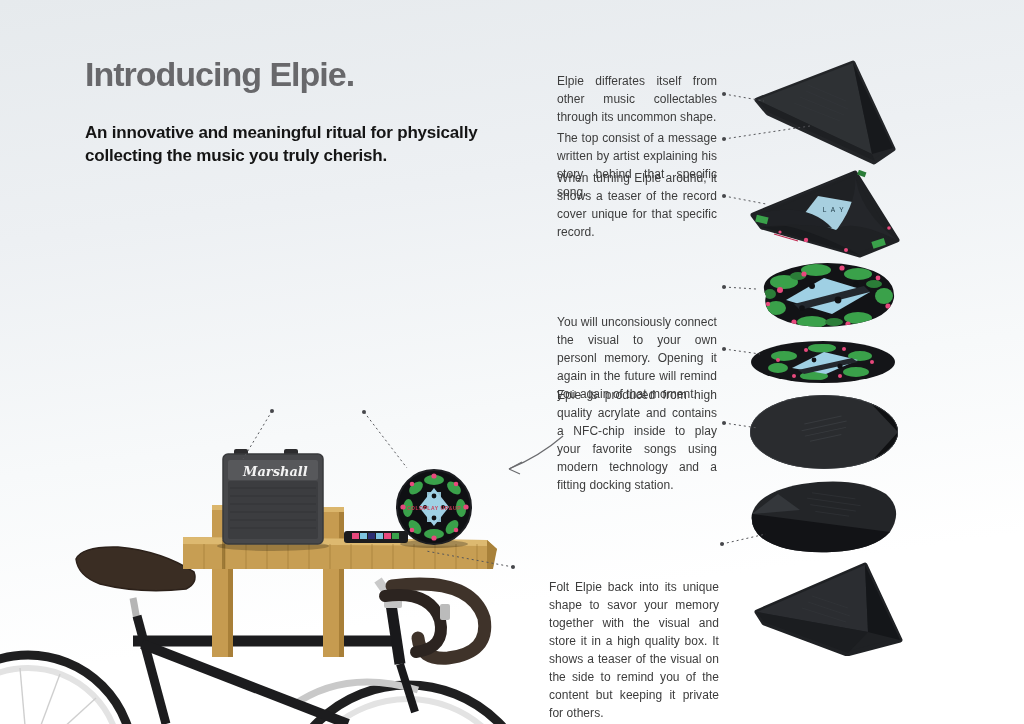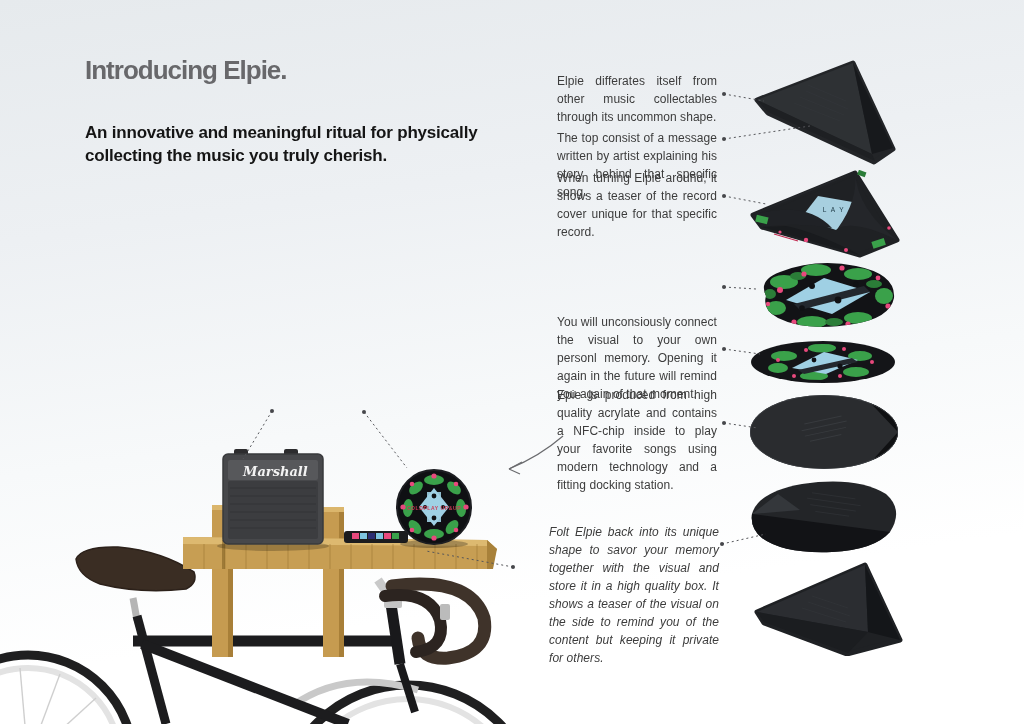--- a/index.html
+++ b/index.html
@@ -3,40 +3,40 @@
 <meta charset="utf-8">
 <style>
   html,body{margin:0;padding:0;}
   body{font-family:"Liberation Sans",sans-serif;}
   #canvas{
     position:relative;width:1024px;height:724px;overflow:hidden;
     background:linear-gradient(172deg,#e6eaed 0%,#edf0f3 28%,#f7f9fa 55%,#ffffff 78%);
   }
   .abs{position:absolute;}
   #title{
-    left:85px;top:55px;font-size:26px;font-weight:bold;color:#68686b;
+    left:85px;top:55px;font-size:34px;font-weight:bold;color:#68686b;
     letter-spacing:-1px;z-index:20;
   }
   #subtitle{
     left:85px;top:122px;width:402px;font-size:17px;font-weight:bold;color:#151515;
     line-height:1.35;letter-spacing:-0.2px;z-index:20;
   }
   .note{
     font-size:12px;line-height:1.5;color:#3c3c3c;text-align:justify;
     text-align-last:left;z-index:20;letter-spacing:0.05px;
   }
   #note-left{left:193px;top:345px;width:187px;}
   .rnote{left:557px;width:160px;}
   #note-1{top:72px;}
   #note-2{top:129px;}
   #note-3{top:169px;}
   #note-4{top:258px;}
   #note-5{top:313px;}
   #note-6{top:386px;}
-  #note-7{top:523px;left:549px;width:170px;font-style:italic;}
+  #note-7{top:578px;left:549px;width:170px;}
   #footer{
     left:583px;top:681px;font-size:14.5px;font-weight:bold;z-index:20;
     color:#9a9a9a;letter-spacing:-0.2px;white-space:nowrap;
   }
   #footer .dark{color:#1c1c1c;}
   .fig{z-index:10;}
   #scene{left:0;top:428px;z-index:10;}
   #leaders{left:0;top:0;z-index:50;pointer-events:none;}
 </style>
 </head>

